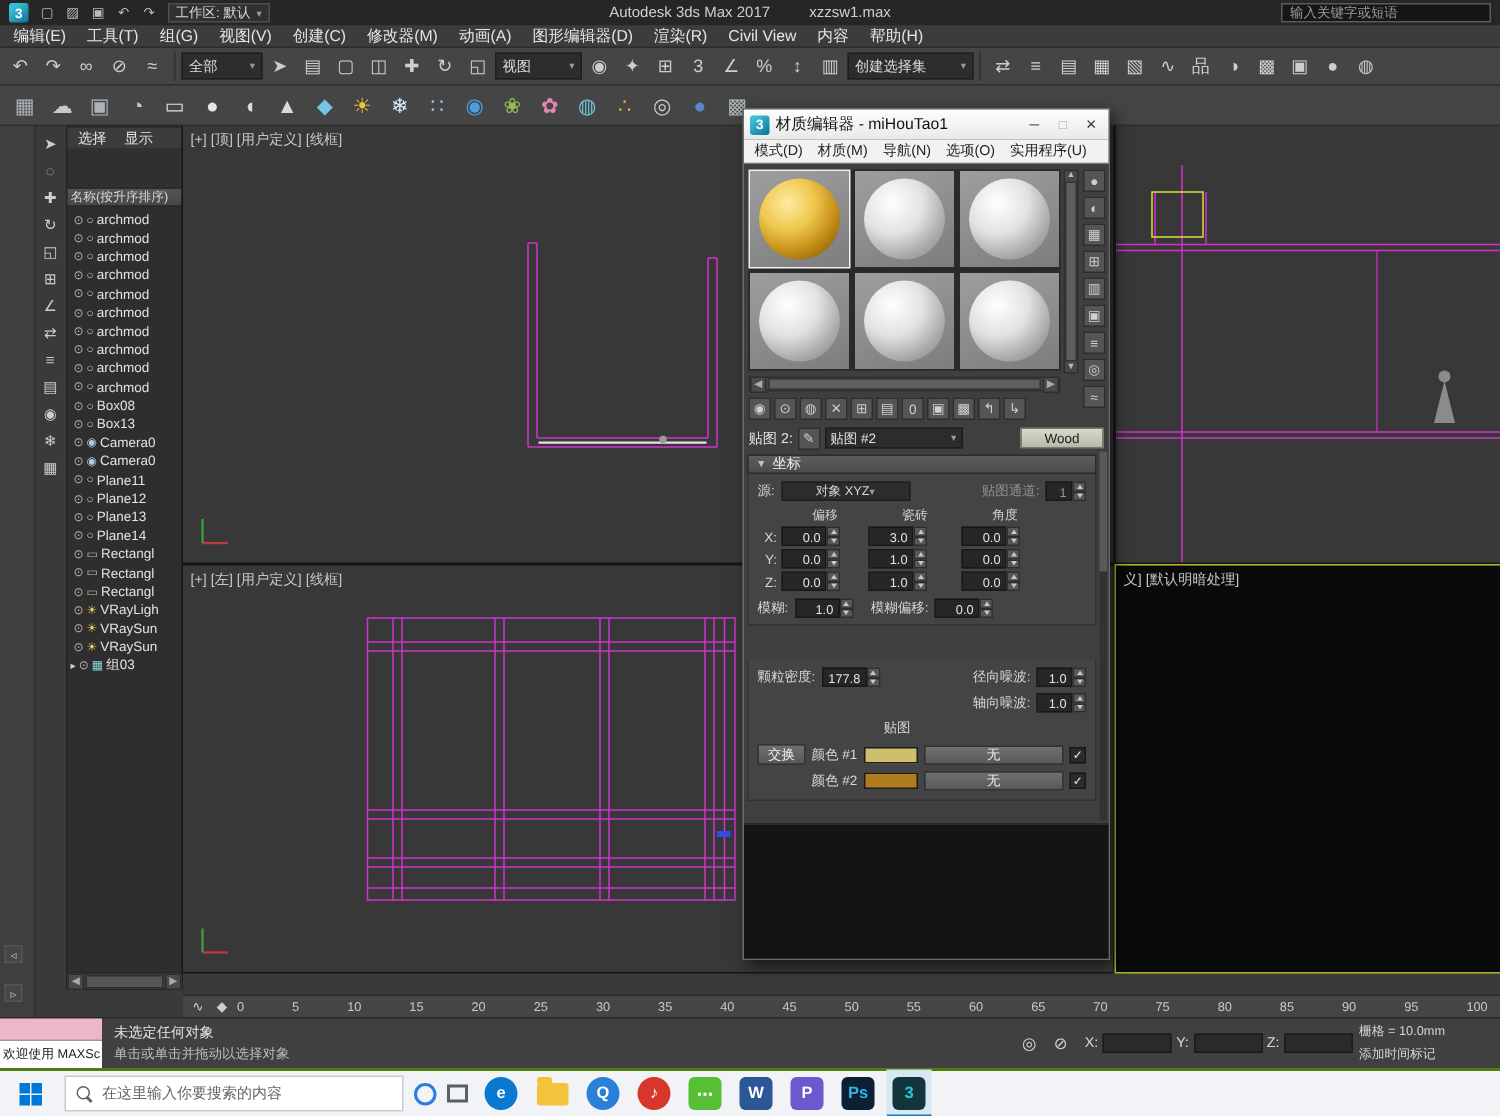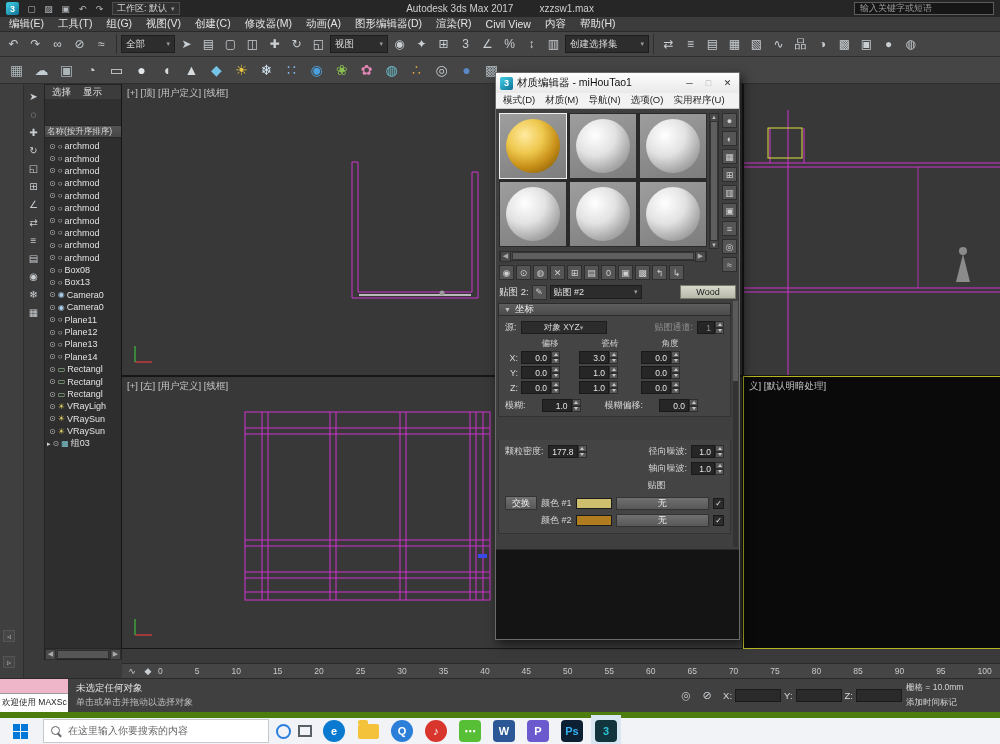--- a/index.html
+++ b/index.html
@@ -70,21 +70,21 @@
 #listener .white{flex:1;background:#fff;color:#222;font-size:8.5px;display:flex;align-items:center;padding:0 2px;white-space:nowrap;overflow:hidden}
 #prompts{width:290px;padding:3px 8px;display:flex;flex-direction:column;justify-content:space-between;font-size:9.5px;color:#e4e4e4}
 #prompts .p2{color:#bdbdbd;font-size:9px}
 #stoggles{display:flex;gap:5px;align-items:center;margin-left:auto;padding-right:8px}
 #stoggles .ticon{width:16px;height:16px;font-size:11px}
 #coords{display:flex;align-items:center;gap:3px;font-size:9.5px;color:#d8d8d8}
 .cfield{width:46px;height:13px;background:#2a2a2a;border:1px solid #1b1b1b}
 #rightinfo{width:98px;display:flex;flex-direction:column;justify-content:space-between;padding:3px 4px;font-size:8.5px;color:#d4d4d4;flex:none}
 
 
-#taskbar{position:absolute;left:0;top:712px;width:1000px;height:32px;background:#f1f3f6;border-top:6px solid #4d7c0f;display:flex;align-items:center;gap:7px;padding:0 4px;color:#333;z-index:6}
+#taskbar{position:absolute;left:0;top:712px;width:1000px;height:32px;background:#f1f3f6;border-top:2px solid #4d7c0f;display:flex;align-items:center;gap:7px;padding:0 4px;color:#333;z-index:6}
 #startbtn{width:32px;height:32px;display:flex;align-items:center;justify-content:center}
 .winlogo{display:grid;grid-template-columns:7px 7px;grid-template-rows:7px 7px;gap:1px}
 .winlogo i{background:#0078d7;display:block}
 #tb-search{width:226px;height:24px;background:#fff;border:1px solid #c6c9ce;display:flex;align-items:center;gap:6px;padding:0 7px;font-size:10px;color:#666;white-space:nowrap;overflow:hidden}
 .mag{width:11px;height:11px;position:relative;flex:none}
 .mag::before{content:"";position:absolute;width:7px;height:7px;border:1.5px solid #5f6368;border-radius:50%;left:0;top:0}
 .mag::after{content:"";position:absolute;width:5px;height:1.5px;background:#5f6368;transform:rotate(45deg);left:6px;top:8px}
 #cortana{width:15px;height:15px;border:2px solid #2a7de1;border-radius:50%;flex:none}
 .tv-icon{width:14px;height:12px;border:2px solid #596066;flex:none}
 .apptile{width:30px;height:32px;display:flex;align-items:center;justify-content:center;flex:none}
@@ -130,21 +130,21 @@
 .ud i::before{content:"";border:2px solid transparent;display:block}
 .ud i.u::before{border-bottom:3px solid #c8c8c8;margin-top:-2px}
 .ud i.d::before{border-top:3px solid #c8c8c8;margin-bottom:-2px}
 .srcrow{display:flex;align-items:center;gap:4px;padding:2px 6px}
 #srcdrop{width:86px;height:13px;background:#2c2c2c;border:1px solid #1d1d1d;display:flex;justify-content:center;align-items:center;padding:0 3px;font-size:8.5px}
 .gray{color:#8f8f8f}
 .grayfield .sv{color:#8f8f8f}
 .chead{display:grid;grid-template-columns:18px 58px 62px 58px;text-align:center;font-size:8.5px;color:#d0d0d0;padding-left:4px;margin-top:2px}
 .crow{display:grid;grid-template-columns:18px 58px 62px 58px;align-items:center;padding:1px 0 1px 4px}
 .crow .axl{text-align:right;padding-right:3px}
-.blurrow{display:flex;align-items:center;gap:16px;padding:4px 6px 0}
+.blurrow{display:flex;align-items:center;gap:4px;padding:4px 6px 0}
 .btn{background:linear-gradient(#707070,#585858);border:1px solid #333;color:#eee;font-size:9px;display:flex;align-items:center;justify-content:center}
 .chk{width:11px;height:11px;background:#2b2b2b;border:1px solid #191919;color:#e8e8e8;font-size:8px;display:flex;align-items:center;justify-content:center}
 .swatch{width:36px;height:11px;border:1px solid #1c1c1c}
 .wrow{display:flex;align-items:center;gap:4px;padding:2px 6px}
 #me-filler{position:absolute;left:0;right:0;top:440px;bottom:0;background:#141414;border-top:1px solid #2a2a2a}
 #me-pscroll{position:absolute;right:1px;top:192px;width:5px;height:246px;background:#333}
 #me-pscroll i{display:block;width:5px;height:80px;background:#5a5a5a}
 </style>
 </head>
 <body>
@@ -855,21 +855,21 @@
           <div class="wrow" style="justify-content:flex-end">
             <span>轴向噪波:</span>
             <span class="spin">
                 <span class="sv" style="min-width:24px">1.0</span>
                 <span class="ud">
                   <i class="u"></i>
                   <i class="d"></i>
                 </span>
               </span>
           </div>
-          <div class="wrow" style="justify-content:center;padding-left:90px">
+          <div class="wrow" style="padding-left:90px">
             <span>贴图</span>
           </div>
           <div class="wrow">
             <span class="btn" style="width:32px;height:14px">交换</span>
             <span>颜色 #1</span>
             <span class="swatch" id="sw1" style="background: rgb(205, 191, 109);"></span>
             <span class="btn" style="flex:1;height:13px">无</span>
             <span class="chk">✓</span>
           </div>
           <div class="wrow" style="padding-left:42px">

